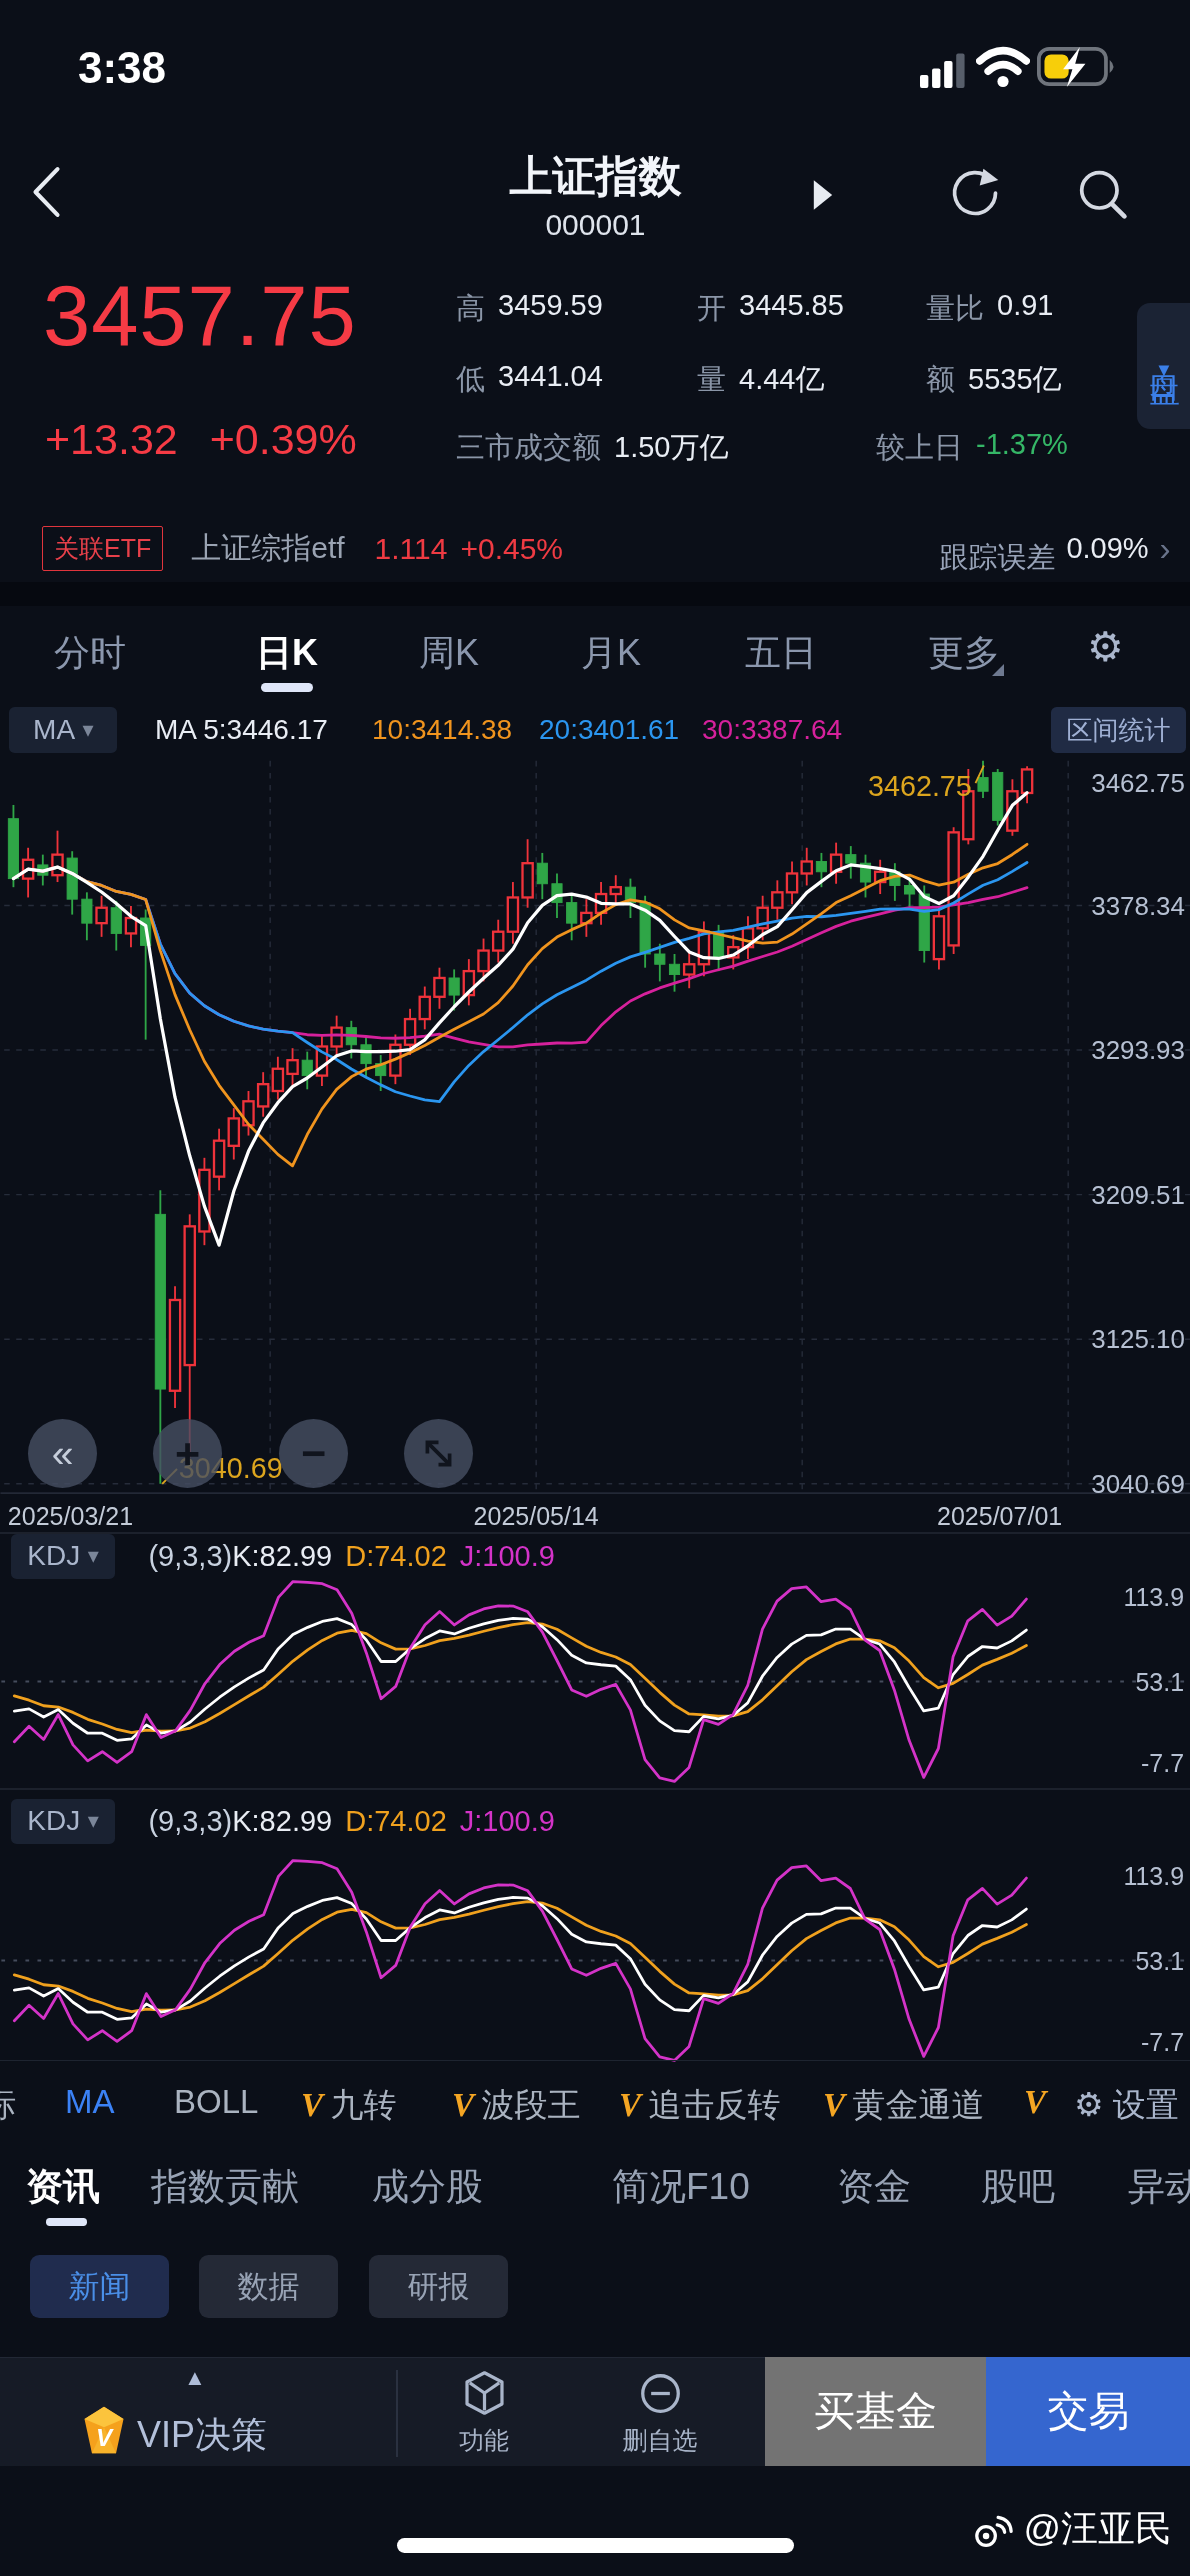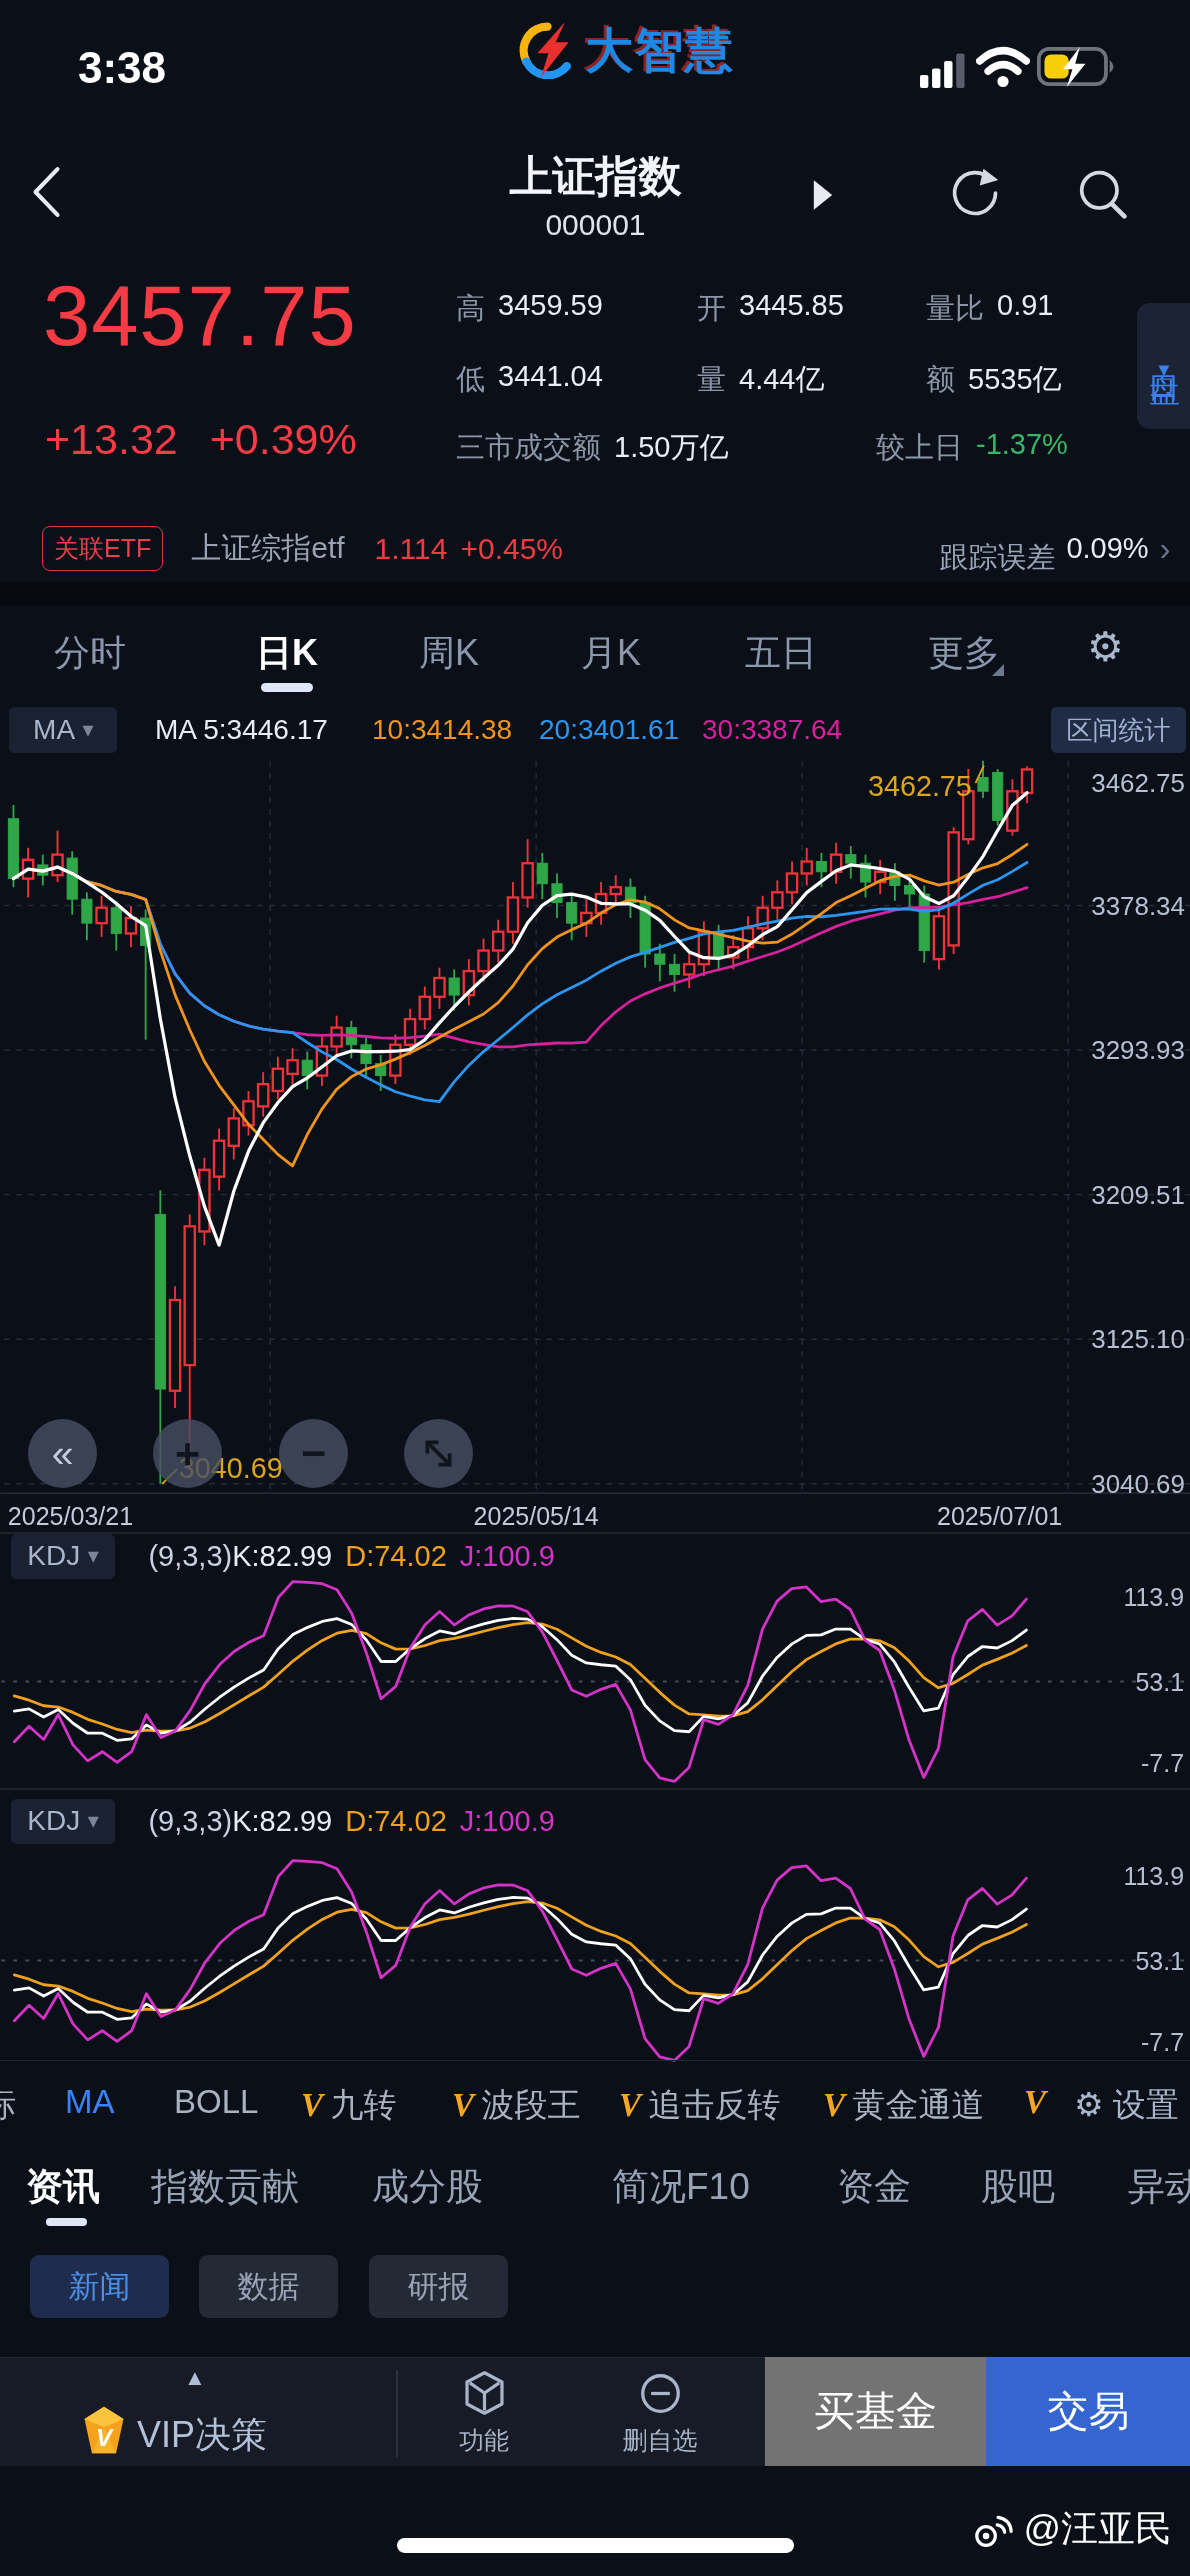--- a/index.html
+++ b/index.html
@@ -17,21 +17,21 @@
   #price{left:43px;top:267px;font-size:85px;font-weight:500;color:#f63b45;letter-spacing:0.9px;}
   #chg-row{left:45px;top:415px;font-size:43px;color:#f63b45;display:flex;gap:32px;}
   .stat{position:absolute;display:flex;gap:13px;font-size:29px;white-space:nowrap;}
   .stat .lb{color:#8b96a8;} .stat .vl{color:#e9edf4;}
   .green{color:#35b767!important;}
   #pankou{left:1137px;top:303px;width:54px;height:126px;background:#1b2334;border-radius:13px 0 0 13px;display:flex;flex-direction:column;align-items:center;justify-content:center;gap:1.9px;}
   #pankou .pc{color:#3b7fe8;font-size:31px;line-height:34px;writing-mode:vertical-rl;}
   #pankou .tri{color:#3b7fe8;font-size:18.5px;margin-top:3.7px;}
   
   #etf-row{left:0;top:519px;width:1191px;height:59px;display:flex;align-items:center;}
-  #etf-badge{margin-left:42px;border:1.9px solid #e0353d;border-radius:8px;color:#e8404a;font-size:25px;padding:4.6px 11px;}
+  #etf-badge{margin-left:42px;border:1.9px solid #e0353d;border-radius:2px;color:#e8404a;font-size:25px;padding:4.6px 11px;}
   #etf-name{margin-left:28px;color:#9aa3b2;font-size:30px;}
   #etf-price{margin-left:30px;color:#ef3b43;font-size:30px;}
   #etf-chg{margin-left:13px;color:#ef3b43;font-size:30px;}
   #etf-track{position:absolute;right:20.4px;display:flex;align-items:center;gap:11px;font-size:29px;}
   #etf-track .t1{color:#98a3b8;margin-top:19px;} #etf-track .t2{color:#e9edf4;} #etf-track .chev{color:#69738a;font-size:33px;}
   #band{left:0;top:582px;width:1191px;height:24px;background:#060910;}
   
   .ptab{position:absolute;top:629px;font-size:36px;color:#8b97ad;transform:translateX(-50%);} 
   .ptab.active{color:#fff;font-weight:600;}
   #tab-underline{left:261px;top:683px;width:52px;height:9.3px;border-radius:4.6px;background:#dfe6f8;}
@@ -74,28 +74,20 @@
   #watermark{left:0;top:2504px;width:1172px;text-align:right;font-size:37px;color:#fff;display:flex;justify-content:flex-end;align-items:center;gap:7.4px;}
   #home-ind{left:397px;top:2538px;width:397px;height:15px;border-radius:7.4px;background:#fff;}
   svg{display:block;}
 </style>
 </head>
 <body>
 
 <div id="app">
 
   <div class="abs" id="status-time">3:38</div>
-  <div class="abs" id="logo">
-    <svg width="57" height="57" viewBox="0 0 62 62">
-      <path d="M31 5 A26 26 0 0 0 8 43" fill="none" stroke="#f6b40e" stroke-width="9" stroke-linecap="round"></path>
-      <path d="M8 43 A26 26 0 0 0 52 48" fill="none" stroke="#2196f3" stroke-width="9" stroke-linecap="round"></path>
-      <polygon points="50,0 20,34 32,34 24,60 54,22 40,22" fill="#e8312e"></polygon>
-    </svg>
-    <span id="logo-text">大智慧</span>
-  </div>
   <svg class="abs" style="left:920px;top:46px" width="52" height="43" viewBox="0 0 56 46">
     <rect x="0" y="31" width="9" height="14" rx="2" fill="#fff"></rect>
       <rect x="13" y="24" width="9" height="21" rx="2" fill="#fff"></rect>
     <rect x="26" y="16" width="9" height="29" rx="2" fill="#fff"></rect>
       <rect x="39" y="8" width="9" height="37" rx="2" fill="#575e6a"></rect>
   </svg>
   <svg class="abs" style="left:976px;top:46px" width="54" height="43" viewBox="0 0 58 46">
     <path d="M4 16 Q29 -6 54 16" fill="none" stroke="#fff" stroke-width="8" stroke-linecap="round"></path>
     <path d="M13 27 Q29 13 45 27" fill="none" stroke="#fff" stroke-width="8" stroke-linecap="round"></path>
     <circle cx="29" cy="38" r="6" fill="#fff"></circle>

